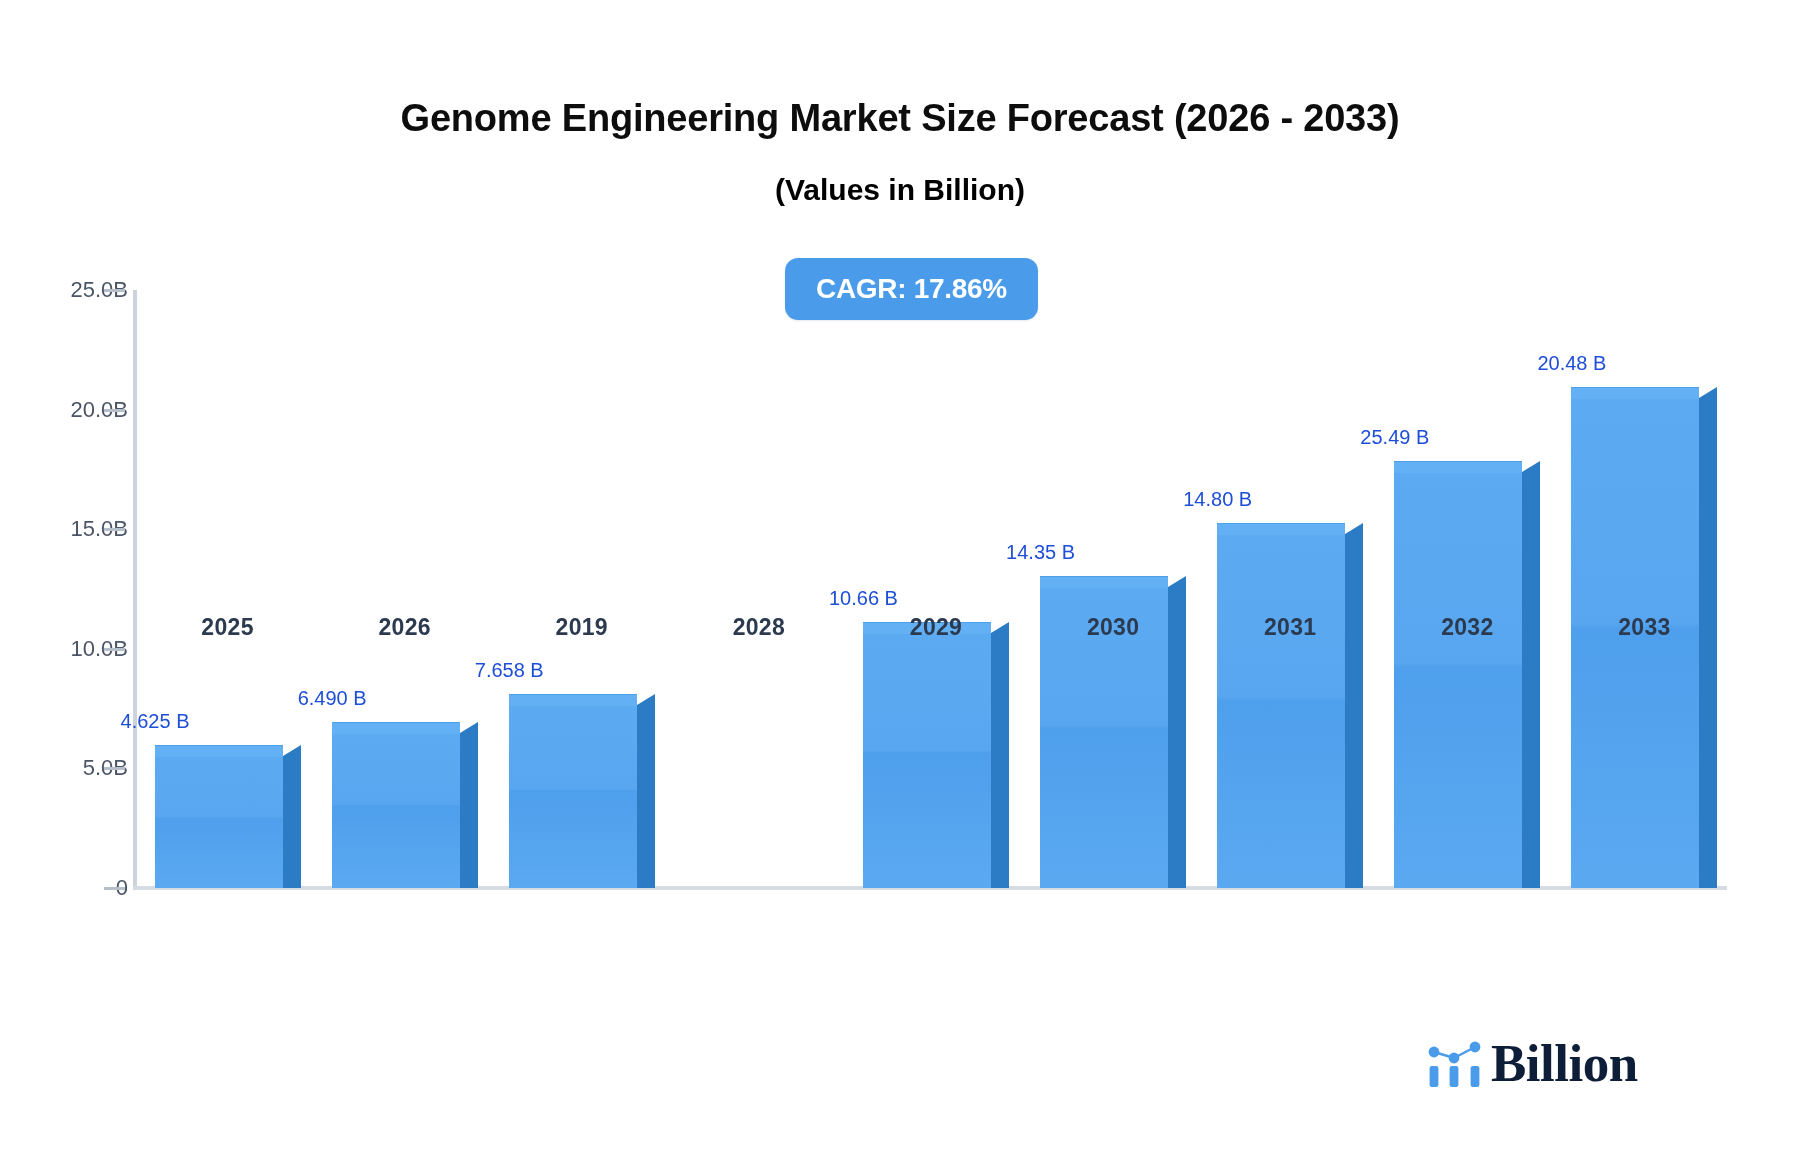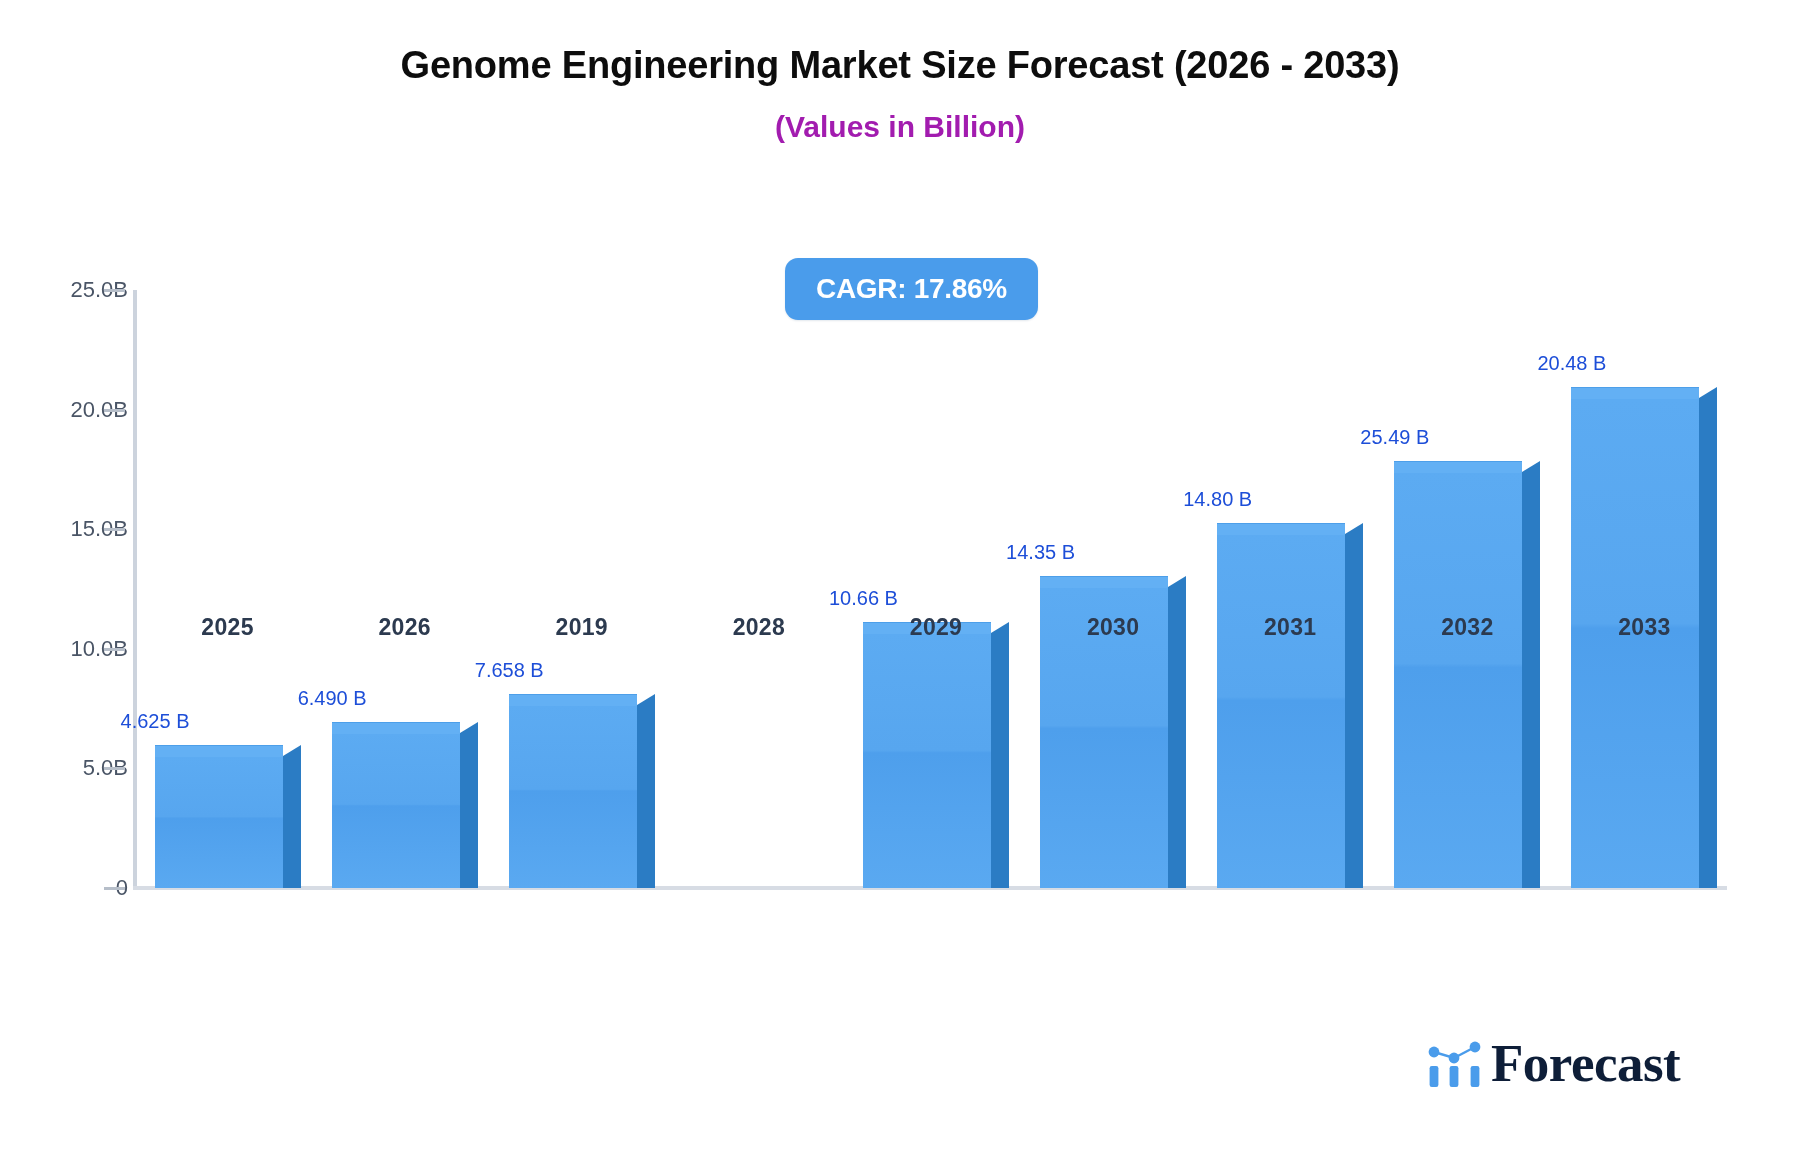--- a/index.html
+++ b/index.html
@@ -17,33 +17,33 @@
 
   
   #header {
     position: absolute;
     left: 0; top: 0;
     width: 1800px;
     text-align: center;
   }
   #chart-title {
     margin: 0;
-    padding-top: 46px;
+    padding-top: 99px;
     font-size: 38px;
     font-weight: bold;
     color: #0d0d0d;
     letter-spacing: -0.2px;
     line-height: 1.05;
   }
   #chart-subtitle {
-    margin: 8px;
+    margin: 18px;
     padding-top: 17px;
     font-size: 30px;
     font-weight: bold;
-    color: #a21caf;
+    color: #000000;
     line-height: 1.05;
   }
 
   
   #cagr-badge {
     position: absolute;
     left: 785px;
     top: 258px;
     height: 62px;
     padding: 0 31px;
@@ -316,14 +316,14 @@
 <div id="logo">
   <svg id="logo-mark" width="54" height="47" viewBox="0 0 54 47">
     <circle cx="6" cy="11" r="5.4" fill="#4a9ceb"></circle>
     <circle cx="26" cy="17" r="5.4" fill="#4a9ceb"></circle>
     <circle cx="47" cy="6" r="5.4" fill="#4a9ceb"></circle>
     <path d="M6 11 L26 17 L47 6" stroke="#4a9ceb" stroke-width="2.4" fill="none"></path>
     <rect x="1.6" y="25" width="8.8" height="21" rx="2.2" fill="#4a9ceb"></rect>
     <rect x="21.6" y="25" width="8.8" height="21" rx="2.2" fill="#4a9ceb"></rect>
     <rect x="42.6" y="25" width="8.8" height="21" rx="2.2" fill="#4a9ceb"></rect>
   </svg>
-  <div id="logo-text">Forecast</div>
+  <div id="logo-text">Billion</div>
 </div>
 
 </body></html>

